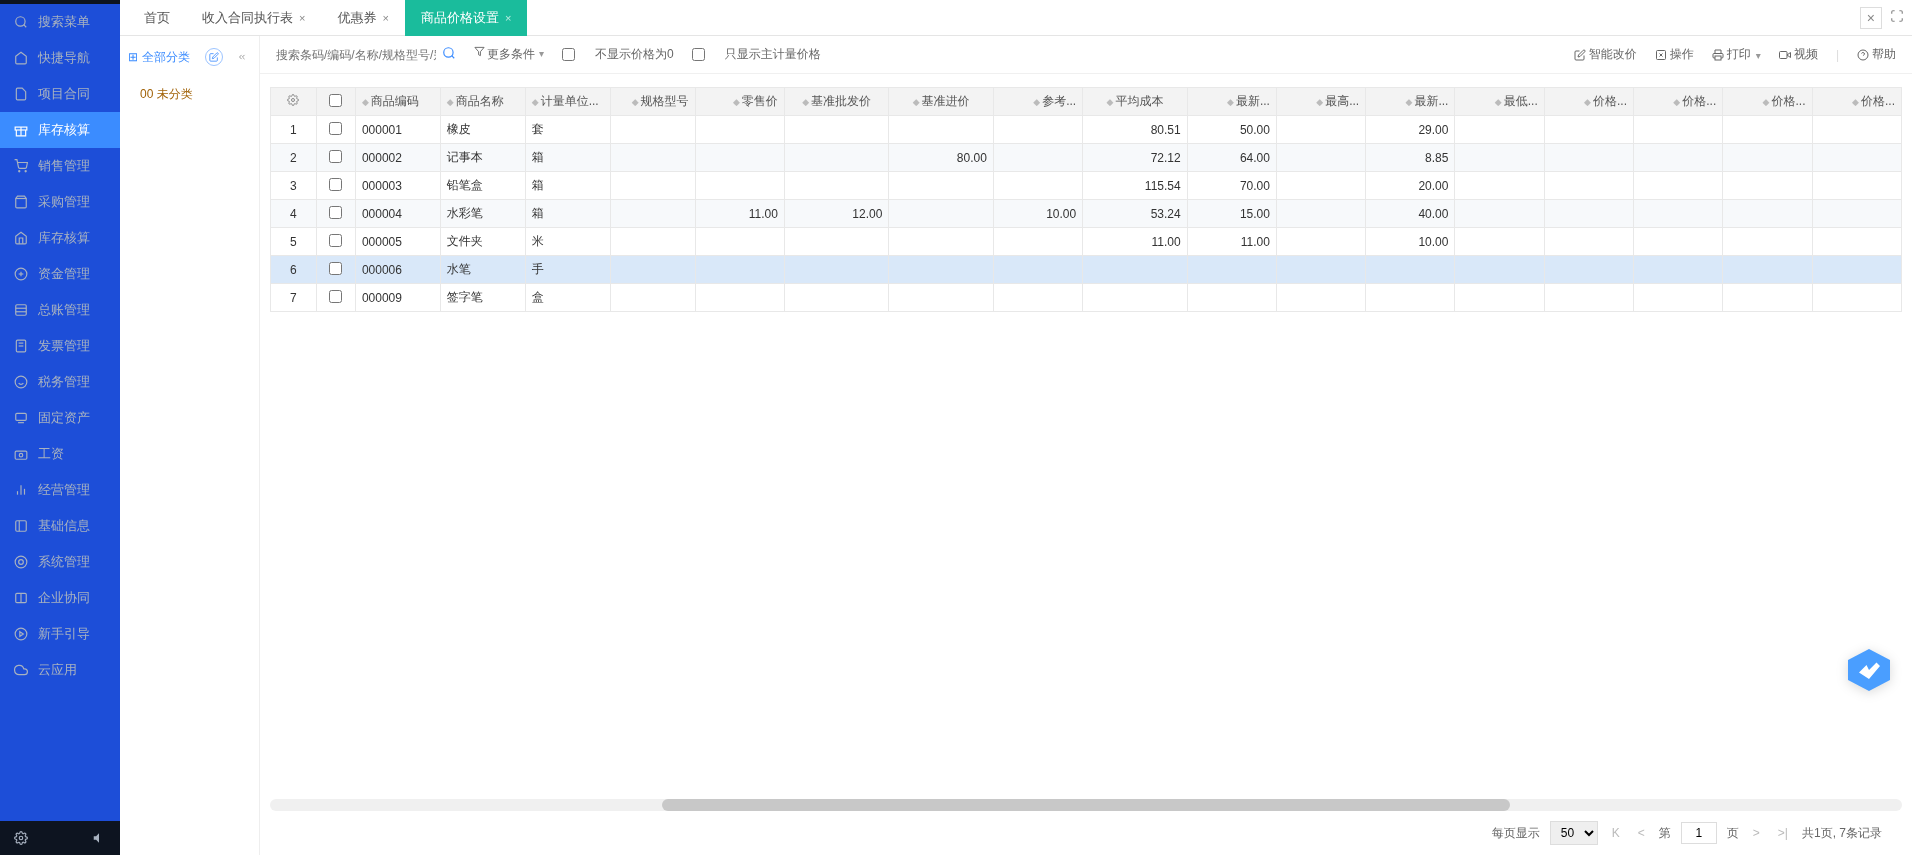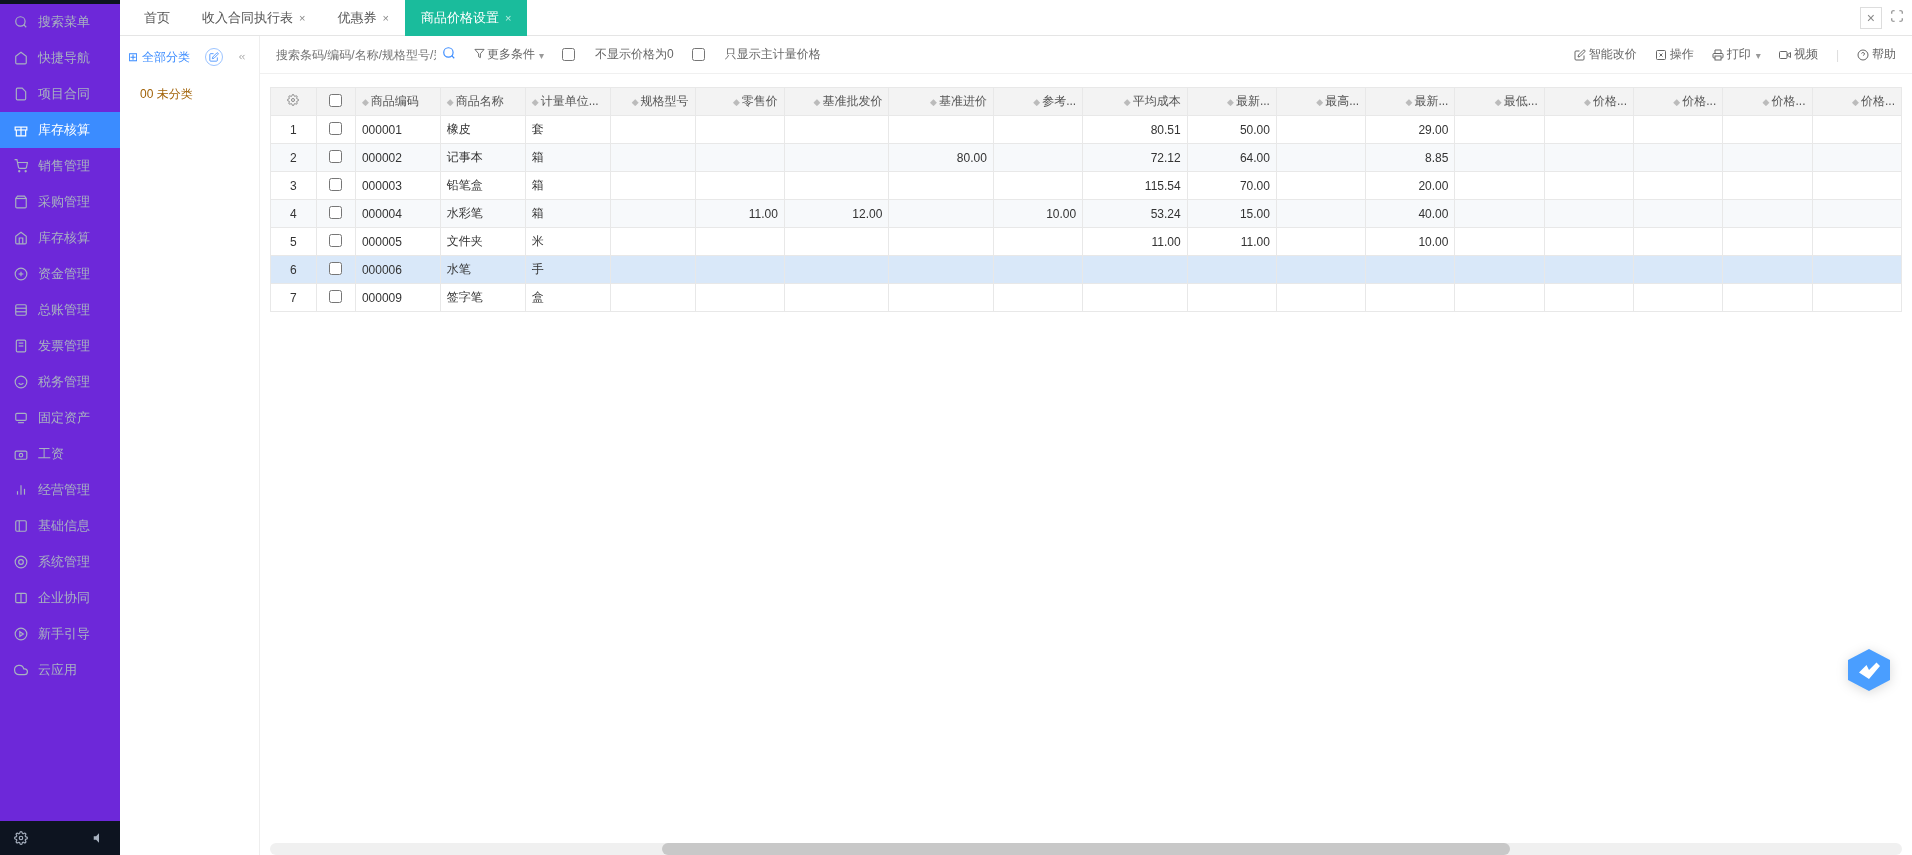--- a/index.html
+++ b/index.html
@@ -1,20 +1,20 @@
 <!DOCTYPE html>
 <html><head>
   <meta charset="utf-8">
   <style>
     * { box-sizing: border-box; margin: 0; padding: 0; }
     body { font-family: "Microsoft YaHei", Arial, sans-serif; font-size: 12px; color: #333; background: #fff; overflow: hidden; }
     .app { display: flex; height: 855px; width: 1912px; }
     
     
-    .sidebar { width: 120px; background: #6d28d9; color: #a8b2c0; flex-shrink: 0; display: flex; flex-direction: column; }
+    .sidebar { width: 120px; background: #1d4ed8; color: #a8b2c0; flex-shrink: 0; display: flex; flex-direction: column; }
     .sidebar-top { background: #0d1420; height: 4px; }
     .sidebar-item { display: flex; align-items: center; padding: 9px 14px; cursor: pointer; gap: 10px; }
     .sidebar-item.active { background: #3b8cff; color: #fff; }
     .sidebar-icon { width: 14px; height: 14px; flex-shrink: 0; display: inline-flex; align-items: center; justify-content: center; }
     .sidebar-label { font-size: 13px; }
     .sidebar-spacer { flex: 1; }
     .sidebar-footer { display: flex; justify-content: space-between; padding: 10px 14px; background: #0d1420; }
     
     
     .main { flex: 1; display: flex; flex-direction: column; min-width: 0; position: relative; }
@@ -39,41 +39,41 @@
     .cat-edit-icon, .cat-collapse-icon { width: 18px; height: 18px; border-radius: 50%; display: inline-flex; align-items: center; justify-content: center; cursor: pointer; color: #3b8cff; }
     .cat-edit-icon { border: 1px solid #9cc4ff; }
     .cat-item { padding: 4px 12px; color: #a16207; font-size: 12px; }
     
     
     .work-area { flex: 1; display: flex; flex-direction: column; min-width: 0; }
     .toolbar { display: flex; align-items: center; padding: 10px 16px; gap: 18px; border-bottom: 1px solid #f0f0f0; }
     .search-box { display: flex; align-items: center; gap: 6px; color: #bbb; }
     .search-input { border: none; outline: none; width: 160px; font-size: 12px; }
     .search-icon { color: #3b8cff; cursor: pointer; }
-    .more-cond { display: flex; align-items: center; gap: 2px; color: #666; cursor: pointer; }
+    .more-cond { display: flex; gap: 2px; color: #666; cursor: pointer; }
     .ck-label { display: flex; align-items: center; gap: 20px; color: #666; cursor: pointer; }
     .ck-label input { cursor: pointer; }
     .toolbar-spacer { flex: 1; }
     .toolbar-link { color: #666; cursor: pointer; display: flex; align-items: center; gap: 3px; }
     .toolbar-divider { color: #ddd; }
     
     
     .table-wrap { flex: 1; overflow: auto; padding: 0 10px; margin-top: 13px; }
     table { border-collapse: collapse; width: 100%; table-layout: fixed; }
     th, td { border: 1px solid #e8e8e8; padding: 5px 6px; font-size: 12px; white-space: nowrap; overflow: hidden; text-overflow: ellipsis; height: 24px; }
     th { background: #f3f3f3; color: #555; font-weight: normal; text-align: left; position: relative; }
     th .sort-icon { color: #bbb; font-size: 9px; margin-right: 2px; }
     .col-idx { width: 42px; text-align: center; }
     .col-ck { width: 36px; text-align: center; }
     .col-code { width: 78px; }
     .col-name { width: 78px; }
     .col-unit { width: 78px; }
     .col-spec { width: 78px; text-align: right; }
     .col-num { width: 82px; text-align: right; }
-    .col-num-w { width: 96px; text-align: right; }
+    .col-num-w { width: 96px; text-align: center; }
     td.num { text-align: right; }
     tr:nth-child(even) td { background: #f7f9fb; }
     tr.highlight td { background: #d9e8f9 !important; }
     .gear-icon { color: #888; cursor: pointer; }
     
     
     .h-scroll { height: 12px; background: #f0f0f0; margin: 4px 10px 0; position: relative; border-radius: 6px; }
     .h-scroll-thumb { position: absolute; left: 24%; width: 52%; height: 100%; background: #c8c8c8; border-radius: 6px; }
     
     
@@ -591,20 +591,34 @@
                   <td class="col-num num"></td>
                 </tr>
               </tbody>
           </table>
         </div>
 
         <div class="h-scroll">
           <div class="h-scroll-thumb"></div>
         </div>
 
+        <div class="pager">
+          <span>每页显示</span>
+          <select>
+            <option>50</option>
+          </select>
+          <span class="pager-btn">K</span>
+          <span class="pager-btn">&lt;</span>
+          <span>第</span>
+          <input value="1" style="">
+          <span>页</span>
+          <span class="pager-btn">&gt;</span>
+          <span class="pager-btn">&gt;|</span>
+          <span>共1页, 7条记录</span>
+        </div>
       </div>
     </div>
 
     <div class="float-widget">
       <svg width="50" height="50" viewBox="0 0 100 100">
         <polygon points="50,8 92,30 92,70 50,92 8,70 8,30" fill="#4a9eff"></polygon>
         <path d="M30,55 L45,40 L50,50 L65,35 L72,42 L50,68 Z" fill="#fff"></path>
       </svg>
     </div>
   </div>

